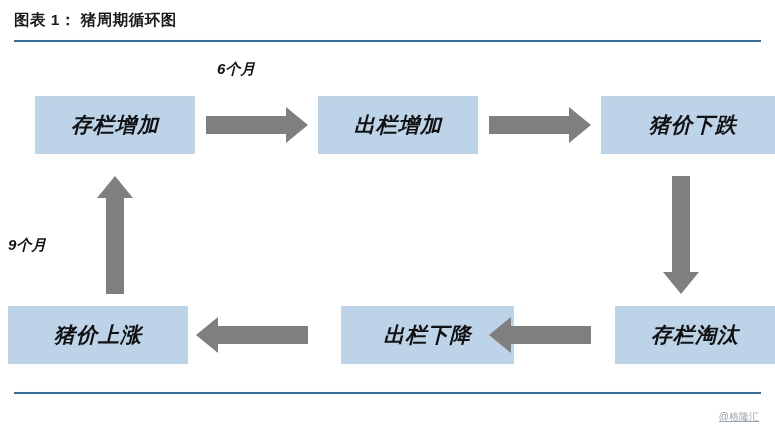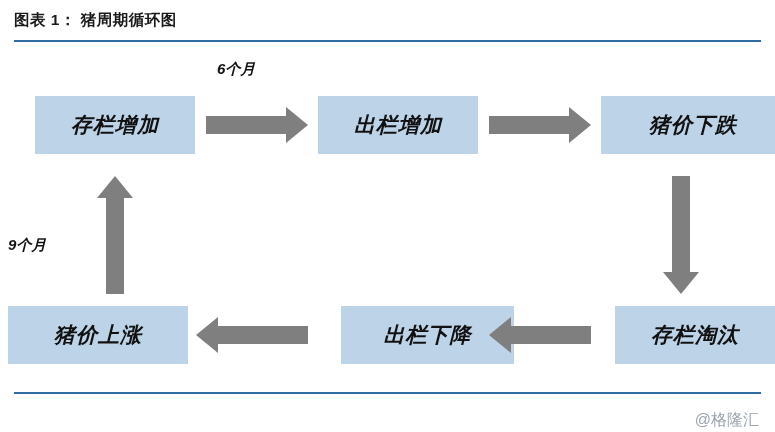--- a/index.html
+++ b/index.html
@@ -62,23 +62,24 @@
     left: 14px;
     top: 404px;
     font-size: 12.5px;
     color: #333333;
     white-space: nowrap;
   }
   .watermark {
     position: absolute;
     right: 16px;
     top: 410px;
-    font-size: 16px;
+    font-size: 10px;
     color: #9aa4ad;
     white-space: nowrap;
+    text-decoration: underline;
   }
   
   .node {
     position: absolute;
     background: #bdd3e8;
     display: flex;
     align-items: center;
     justify-content: center;
     color: #111111;
     font-size: 21px;

